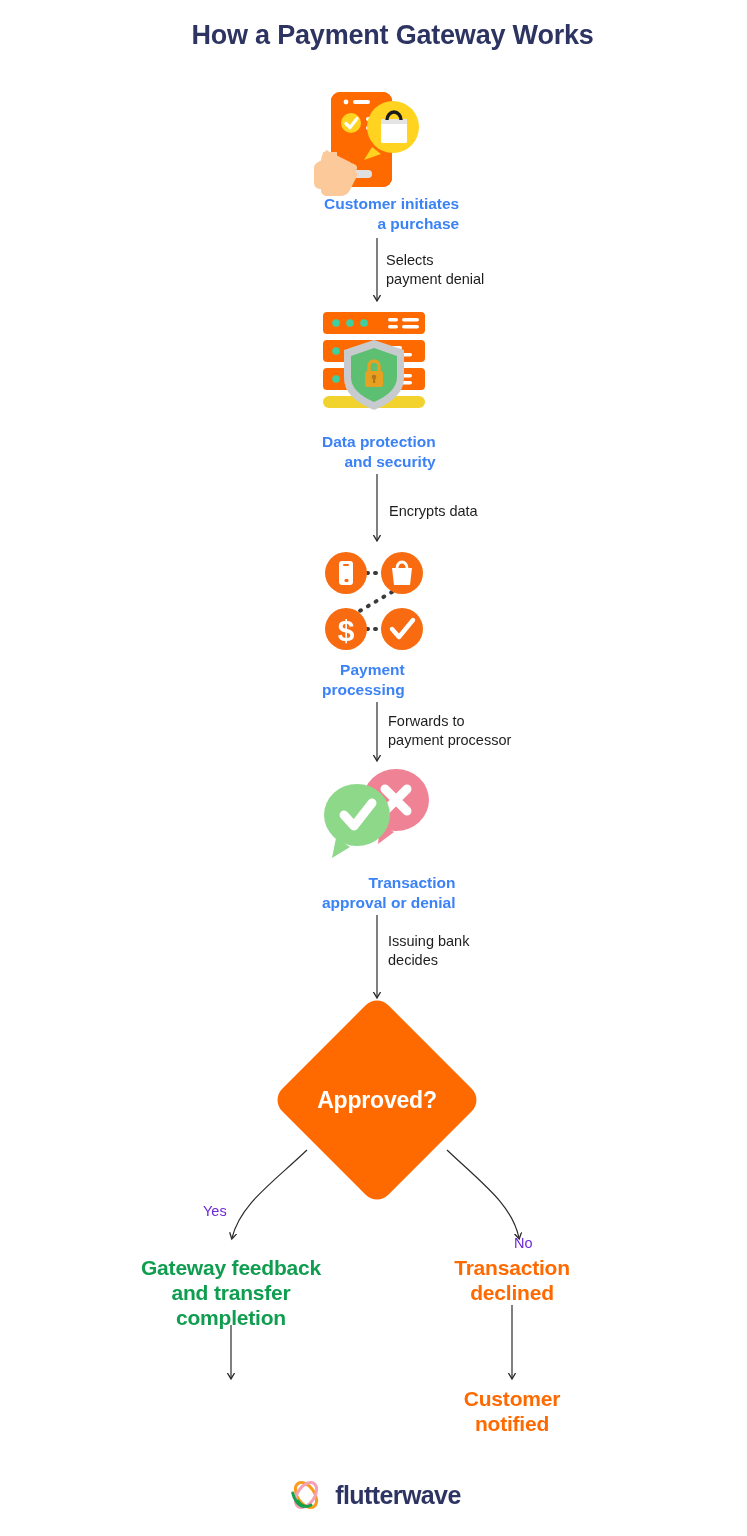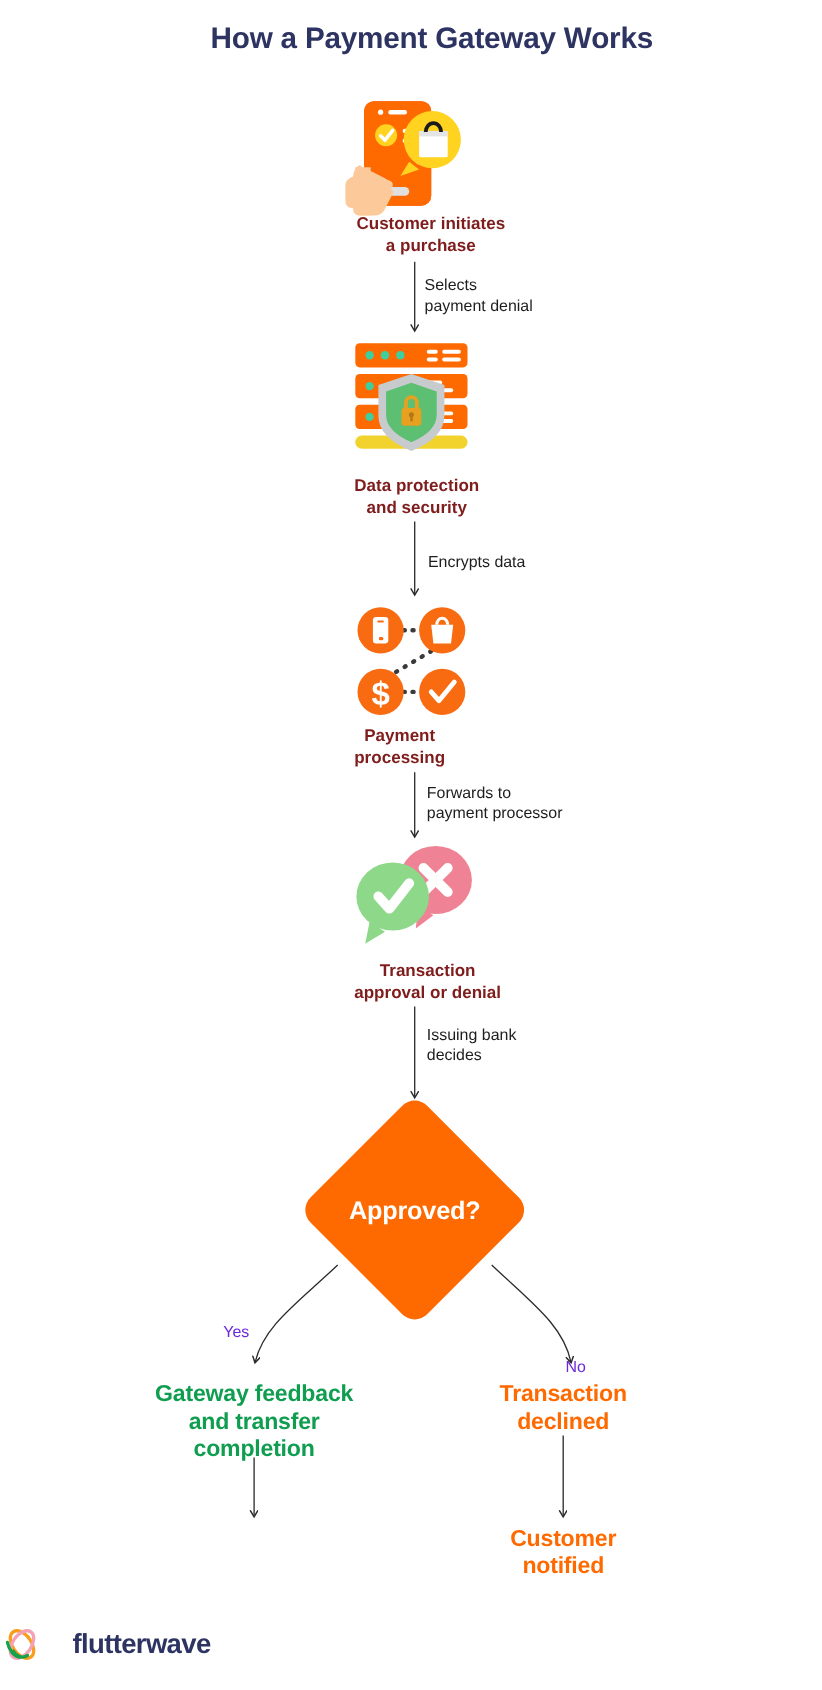--- a/index.html
+++ b/index.html
@@ -18,21 +18,21 @@
     position:absolute; left:0; top:20px; width:747px;
     text-align:center;
     font-size:27px; font-weight:bold; letter-spacing:-0.2px;
     color:#2d3462;
     margin-left:19px;
   }
 
   .step-label {
     position:absolute;
     font-size:15.5px; font-weight:bold; line-height:1.28;
-    color:#7f1d1d; text-align:center; white-space:pre-line;
+    color:#3b82f6; text-align:right; white-space:pre-line;
   }
   .conn-label {
     position:absolute;
     font-size:14.5px; font-weight:normal; line-height:1.3;
     color:#1d1d1d; white-space:pre-line;
   }
   .branch-label {
     position:absolute;
     font-size:14.5px; color:#6d28d9;
   }
@@ -61,21 +61,21 @@
   }
   .diamond-text {
     position:absolute; left:0; top:0; width:210px; height:210px;
     display:flex; align-items:center; justify-content:center;
     color:#ffffff; font-size:23px; font-weight:bold; letter-spacing:-0.2px;
   }
 
   
   .logo {
     position:absolute; left:0; top:1478px; width:747px;
-    display:flex; align-items:center; gap:26px;
+    display:flex; align-items:center; justify-content:center; gap:9px;
   }
   .logo-text {
     font-size:25px; font-weight:bold; color:#2d3462; letter-spacing:-0.6px;
   }
 </style>
 </head>
 <body>
 
 <div class="page">
 

